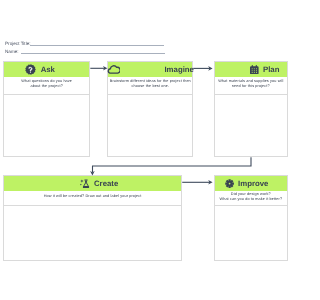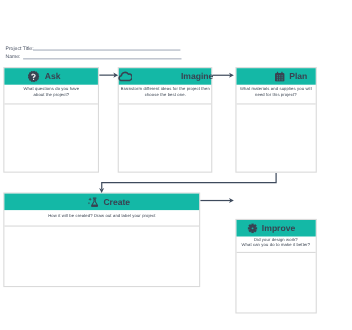--- a/index.html
+++ b/index.html
@@ -2,21 +2,21 @@
 <html><head>
 <meta charset="utf-8">
 <style>
   html,body{margin:0;padding:0;width:300px;height:300px;background:#fff;}
   body{font-family:"Liberation Sans",sans-serif;-webkit-font-smoothing:antialiased;text-rendering:geometricPrecision;}
   .page{position:relative;width:300px;height:300px;overflow:hidden;background:#fff;}
   .field{position:absolute;white-space:nowrap;line-height:0;}
   .field .lbl{font-size:4.6px;color:#4a5263;letter-spacing:.02px;line-height:4.6px;display:inline-block;}
   .rule{position:absolute;height:.7px;background:#a8b0bd;}
   .box{position:absolute;border:.7px solid #dadada;box-sizing:border-box;background:#fff;}
-  .hdr{background:#14b8a6;display:flex;align-items:center;justify-content:center;box-sizing:border-box;padding-right:0;}
+  .hdr{background:#bef264;display:flex;align-items:center;justify-content:center;box-sizing:border-box;padding-right:0;}
   .hdr .ttl{font-size:7.8px;font-weight:700;color:#394352;letter-spacing:0px;}
   .hdr .ico{display:inline-flex;align-items:center;margin-right:4.2px;}
   .prompt{position:absolute;left:0;right:0;box-sizing:border-box;border-bottom:.7px solid #dadada;text-align:center;font-size:3.8px;letter-spacing:.11px;color:#333c4a;display:flex;align-items:center;justify-content:center;padding-bottom:3.4px;}
   .prompt>span{display:block;line-height:4.5px;}
   .arrow{position:absolute;}
 </style>
 </head>
 <body>
 
 <div class="page">
@@ -88,21 +88,21 @@
             </g>
           </svg>
         </span>
       <span class="ttl">Create</span>
     </div>
     <div class="prompt" style="top:15px;height:15px;">
       <span><span>How it will be created? Draw out and label your project</span></span>
     </div>
   </div>
 
-  <div class="box" style="left:214px;top:175.4px;width:73.6px;height:85.6px;margin-top:24px;">
+  <div class="box" style="left:214px;top:175.4px;width:73.6px;height:85.6px;">
     <div class="hdr" style="height:15px;padding-right:8.5px;">
       <span class="ico">
           <svg width="9.2" height="9.2" viewBox="0 0 512 512">
             <path fill="#394352" d="M194.0 132.7 L194.0 13.8 L318.0 13.8 L318.0 132.7 L314.4 130.9 L310.7 129.3 L306.9 127.7 L303.2 126.3 L299.3 125.0 L383.4 40.9 L471.1 128.6 L387.0 212.7 L385.7 208.8 L384.3 205.1 L382.7 201.3 L381.1 197.6 L379.3 194.0 L498.2 194.0 L498.2 318.0 L379.3 318.0 L381.1 314.4 L382.7 310.7 L384.3 306.9 L385.7 303.2 L387.0 299.3 L471.1 383.4 L383.4 471.1 L299.3 387.0 L303.2 385.7 L306.9 384.3 L310.7 382.7 L314.4 381.1 L318.0 379.3 L318.0 498.2 L194.0 498.2 L194.0 379.3 L197.6 381.1 L201.3 382.7 L205.1 384.3 L208.8 385.7 L212.7 387.0 L128.6 471.1 L40.9 383.4 L125.0 299.3 L126.3 303.2 L127.7 306.9 L129.3 310.7 L130.9 314.4 L132.7 318.0 L13.8 318.0 L13.8 194.0 L132.7 194.0 L130.9 197.6 L129.3 201.3 L127.7 205.1 L126.3 208.8 L125.0 212.7 L40.9 128.6 L128.6 40.9 L212.7 125.0 L208.8 126.3 L205.1 127.7 L201.3 129.3 L197.6 130.9 Z M304 256 A48 48 0 1 0 208 256 A48 48 0 1 0 304 256 Z"></path>
           </svg>
         </span>
       <span class="ttl">Improve</span>
     </div>
     <div class="prompt" style="top:15px;height:15px;">
       <span><span>Did your design work?</span><br><span>What can you do to make it better?</span></span>

